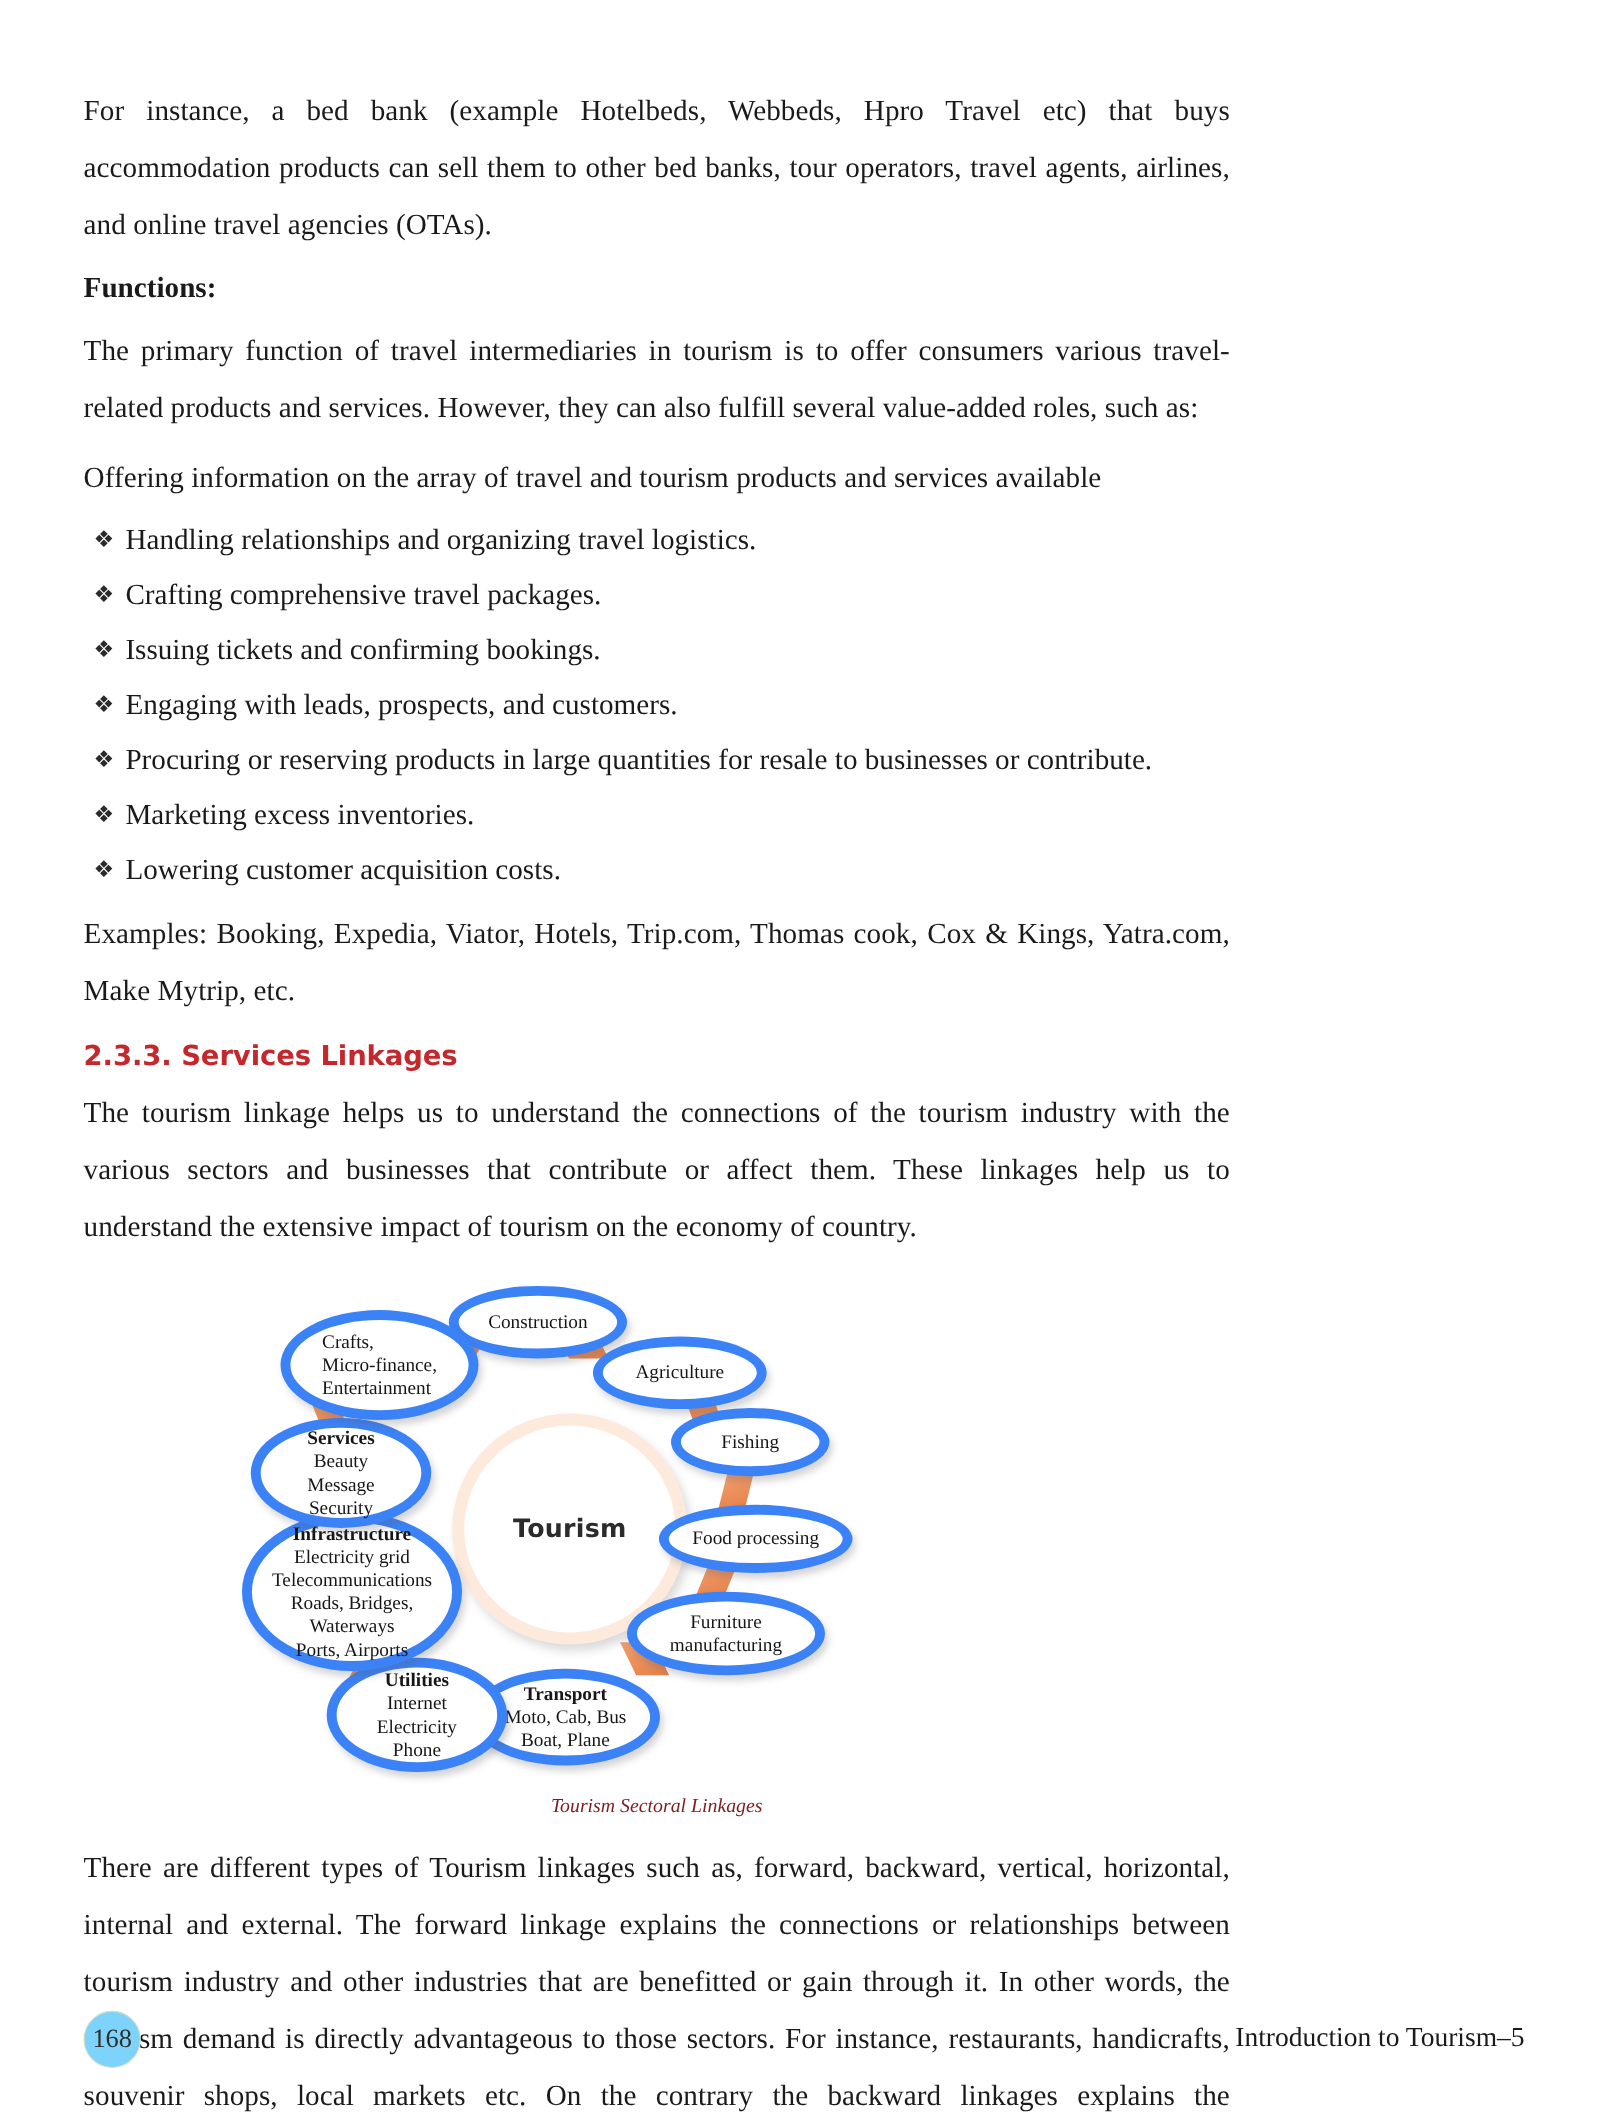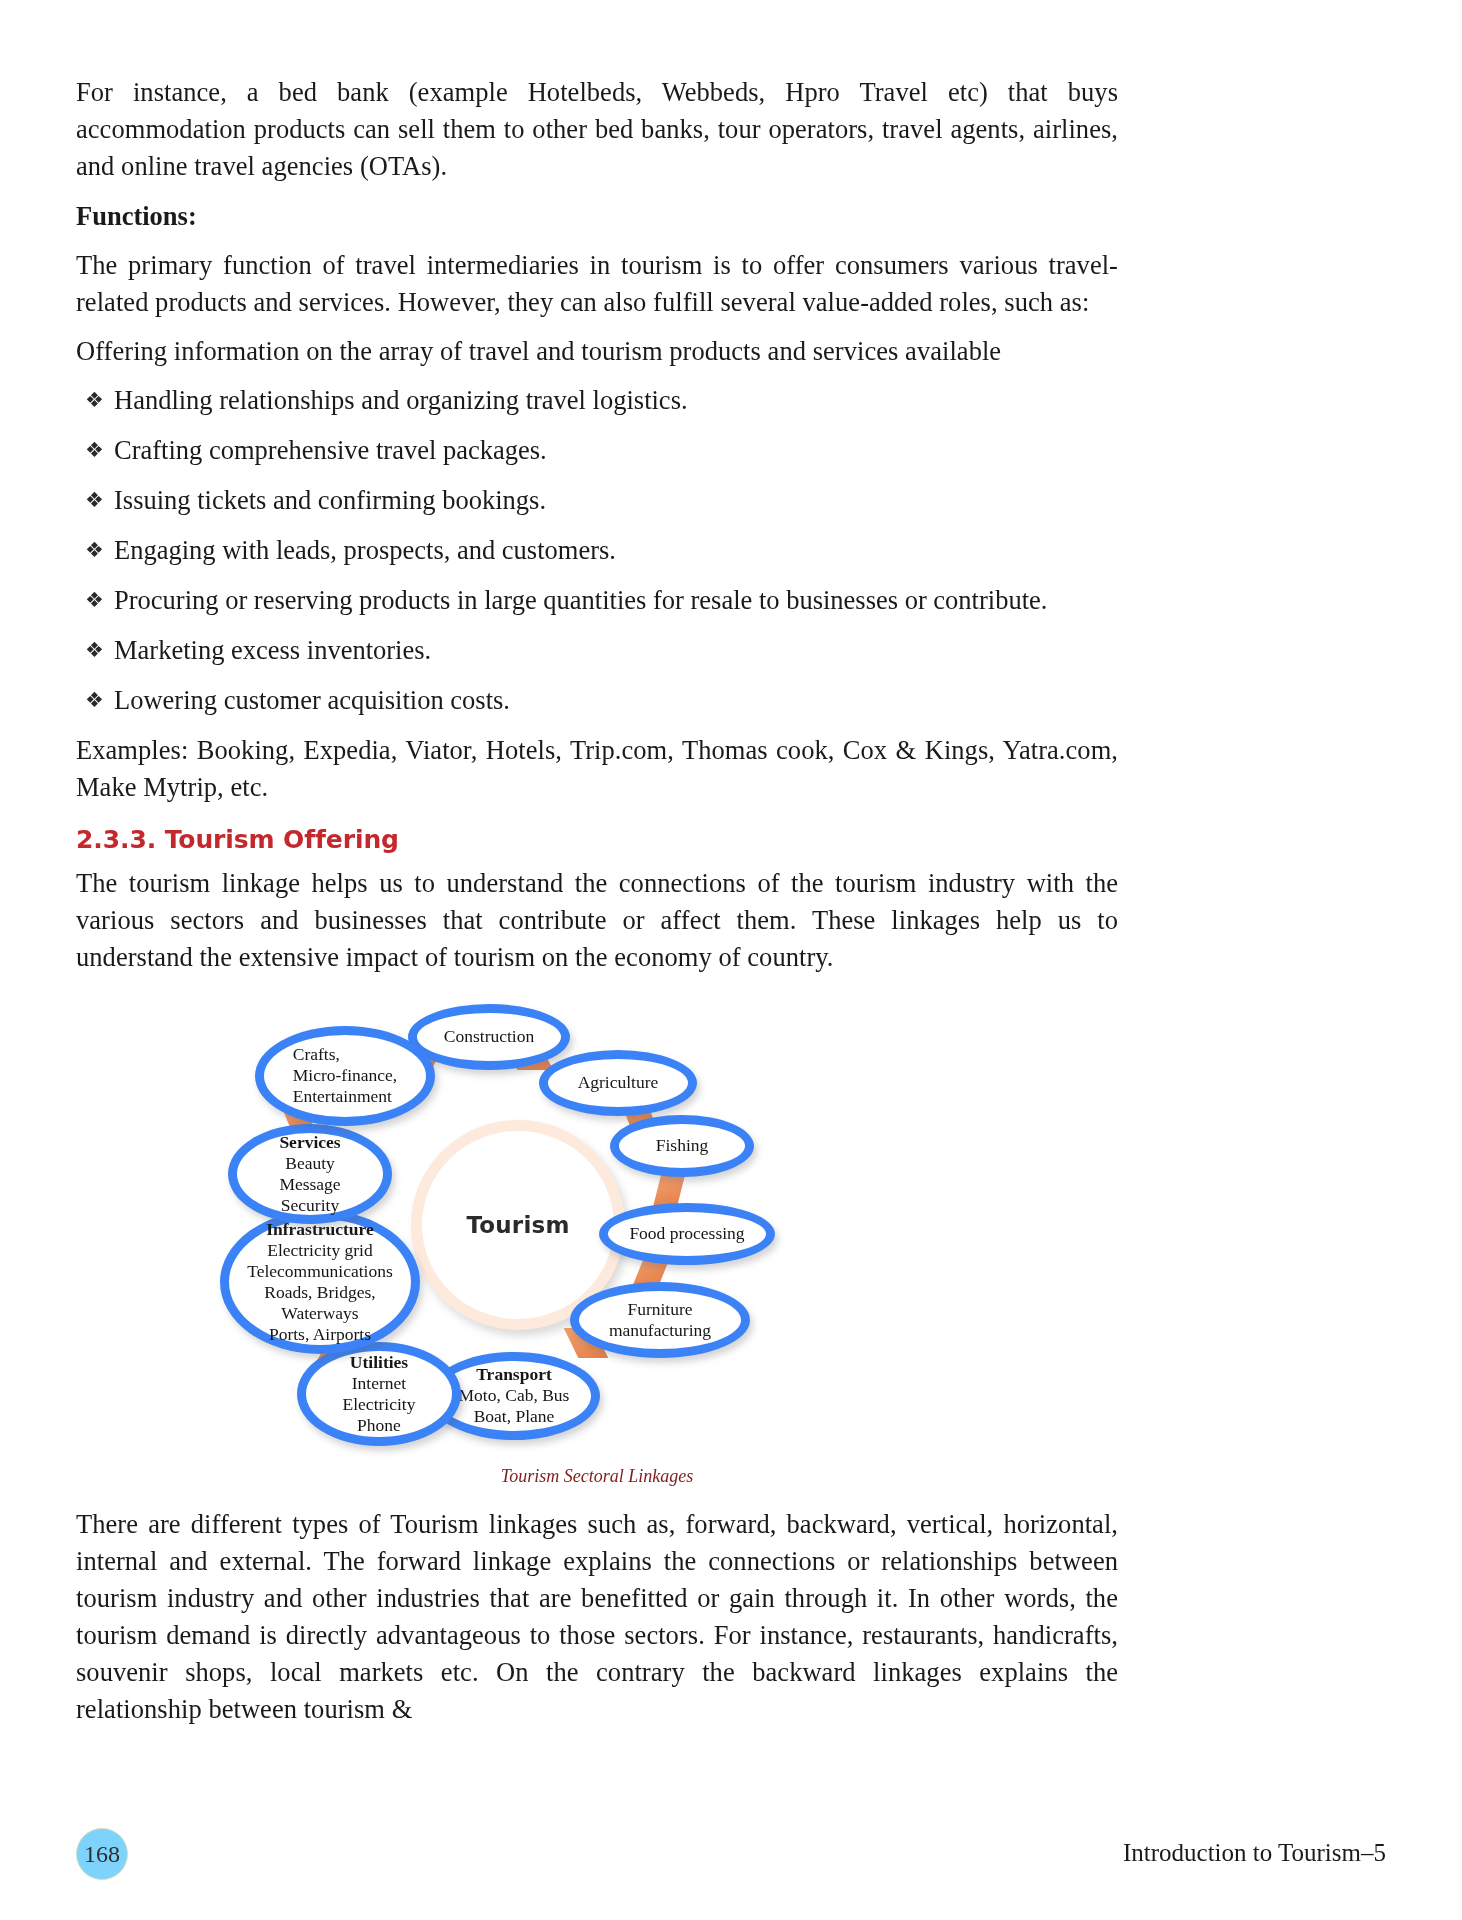--- a/index.html
+++ b/index.html
@@ -17,21 +17,21 @@
     left: 0; top: 0;
     width: 1462px; height: 1920px;
   }
   .content {
     position: absolute;
     left: 76px; top: 74px;
     width: 1042px;
   }
   p.body {
     font-size: 26.5px;
-    line-height: 37px;
+    line-height: 52px;
     margin: 0 0 12px 0;
     text-align: justify;
     text-justify: inter-word;
     letter-spacing: 0.05px;
   }
   p.body.nojust { text-align: left; }
   p.lead { margin-bottom: 13px; }
   .bold-label {
     font-size: 26.5px;
     line-height: 37.5px;
@@ -199,21 +199,21 @@
         <span>Marketing excess inventories.</span>
       </li>
       <li>
         <span class="bullet-glyph">❖</span>
         <span>Lowering customer acquisition costs.</span>
       </li>
     </ul>
 
     <p class="body">Examples: Booking, Expedia, Viator, Hotels, Trip.com, Thomas cook, Cox &amp; Kings, Yatra.com, Make Mytrip, etc.</p>
 
-    <h3 class="section-heading">2.3.3. Tourism Offering</h3>
+    <h3 class="section-heading">2.3.3. Services Linkages</h3>
 
     <p class="body">The tourism linkage helps us to understand the connections of the tourism industry with the various sectors and businesses that contribute or affect them.  These linkages help us to understand the extensive impact of tourism on the economy of country.</p>
 
     <div class="figure">
       <div class="diagram">
 
         <div class="conn" style="left:186px; top:64px; width:34px; height:22px; transform:skewX(-30deg);"></div>
         <div class="conn" style="left:296px; top:58px; width:36px; height:24px; transform:skewX(28deg);"></div>
         <div class="conn" style="left:409px; top:105px; width:26px; height:34px; transform:skewX(20deg);"></div>
         <div class="conn" style="left:442px; top:186px; width:24px; height:34px; transform:skewX(-14deg);"></div>

